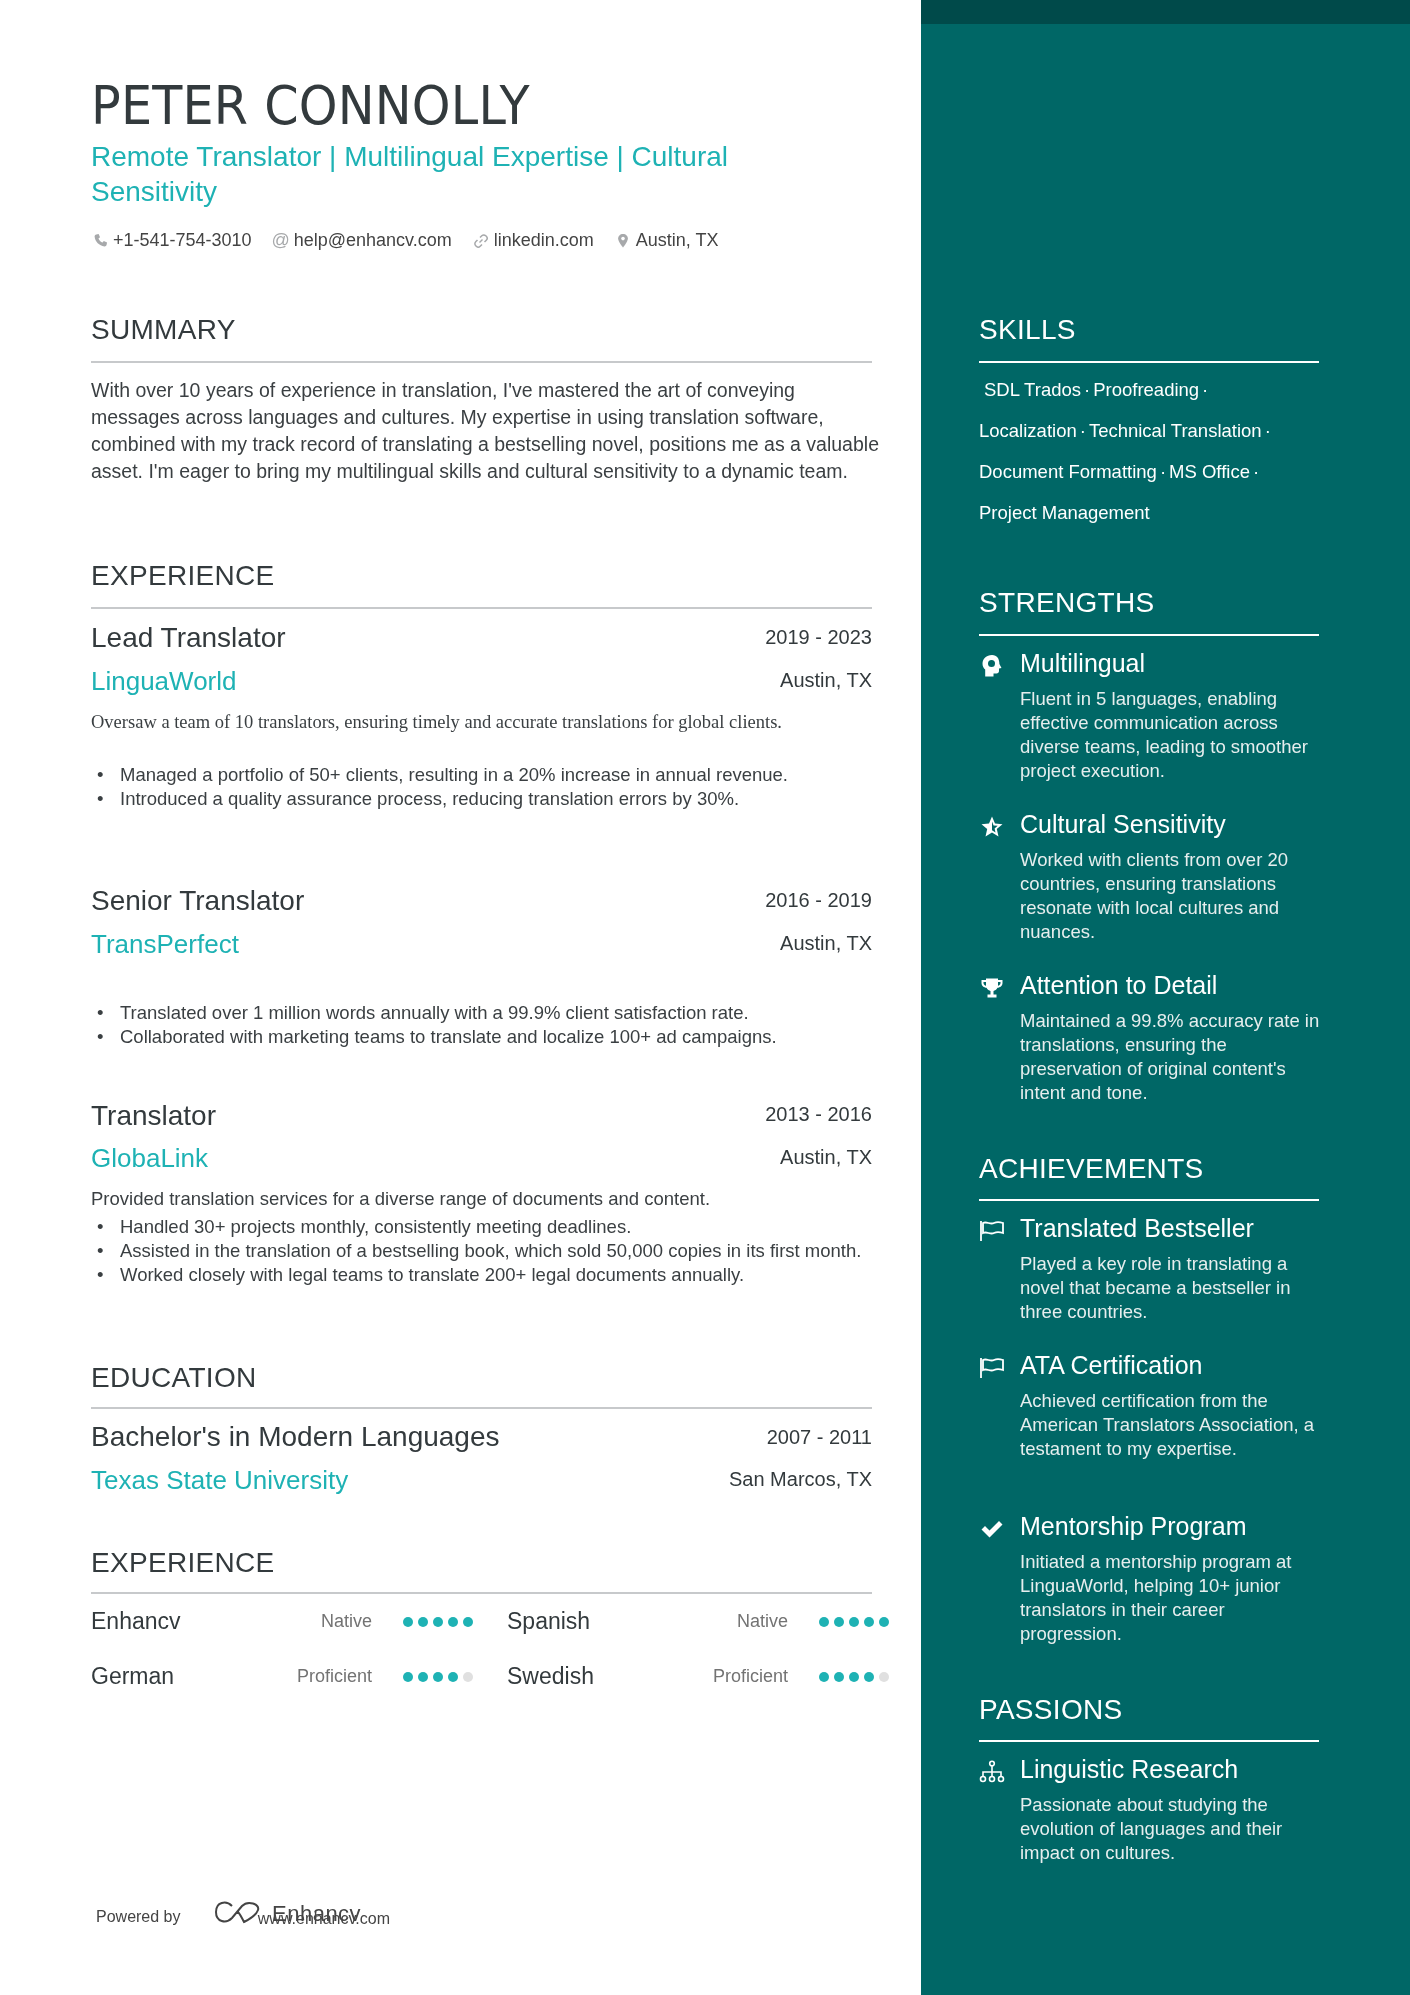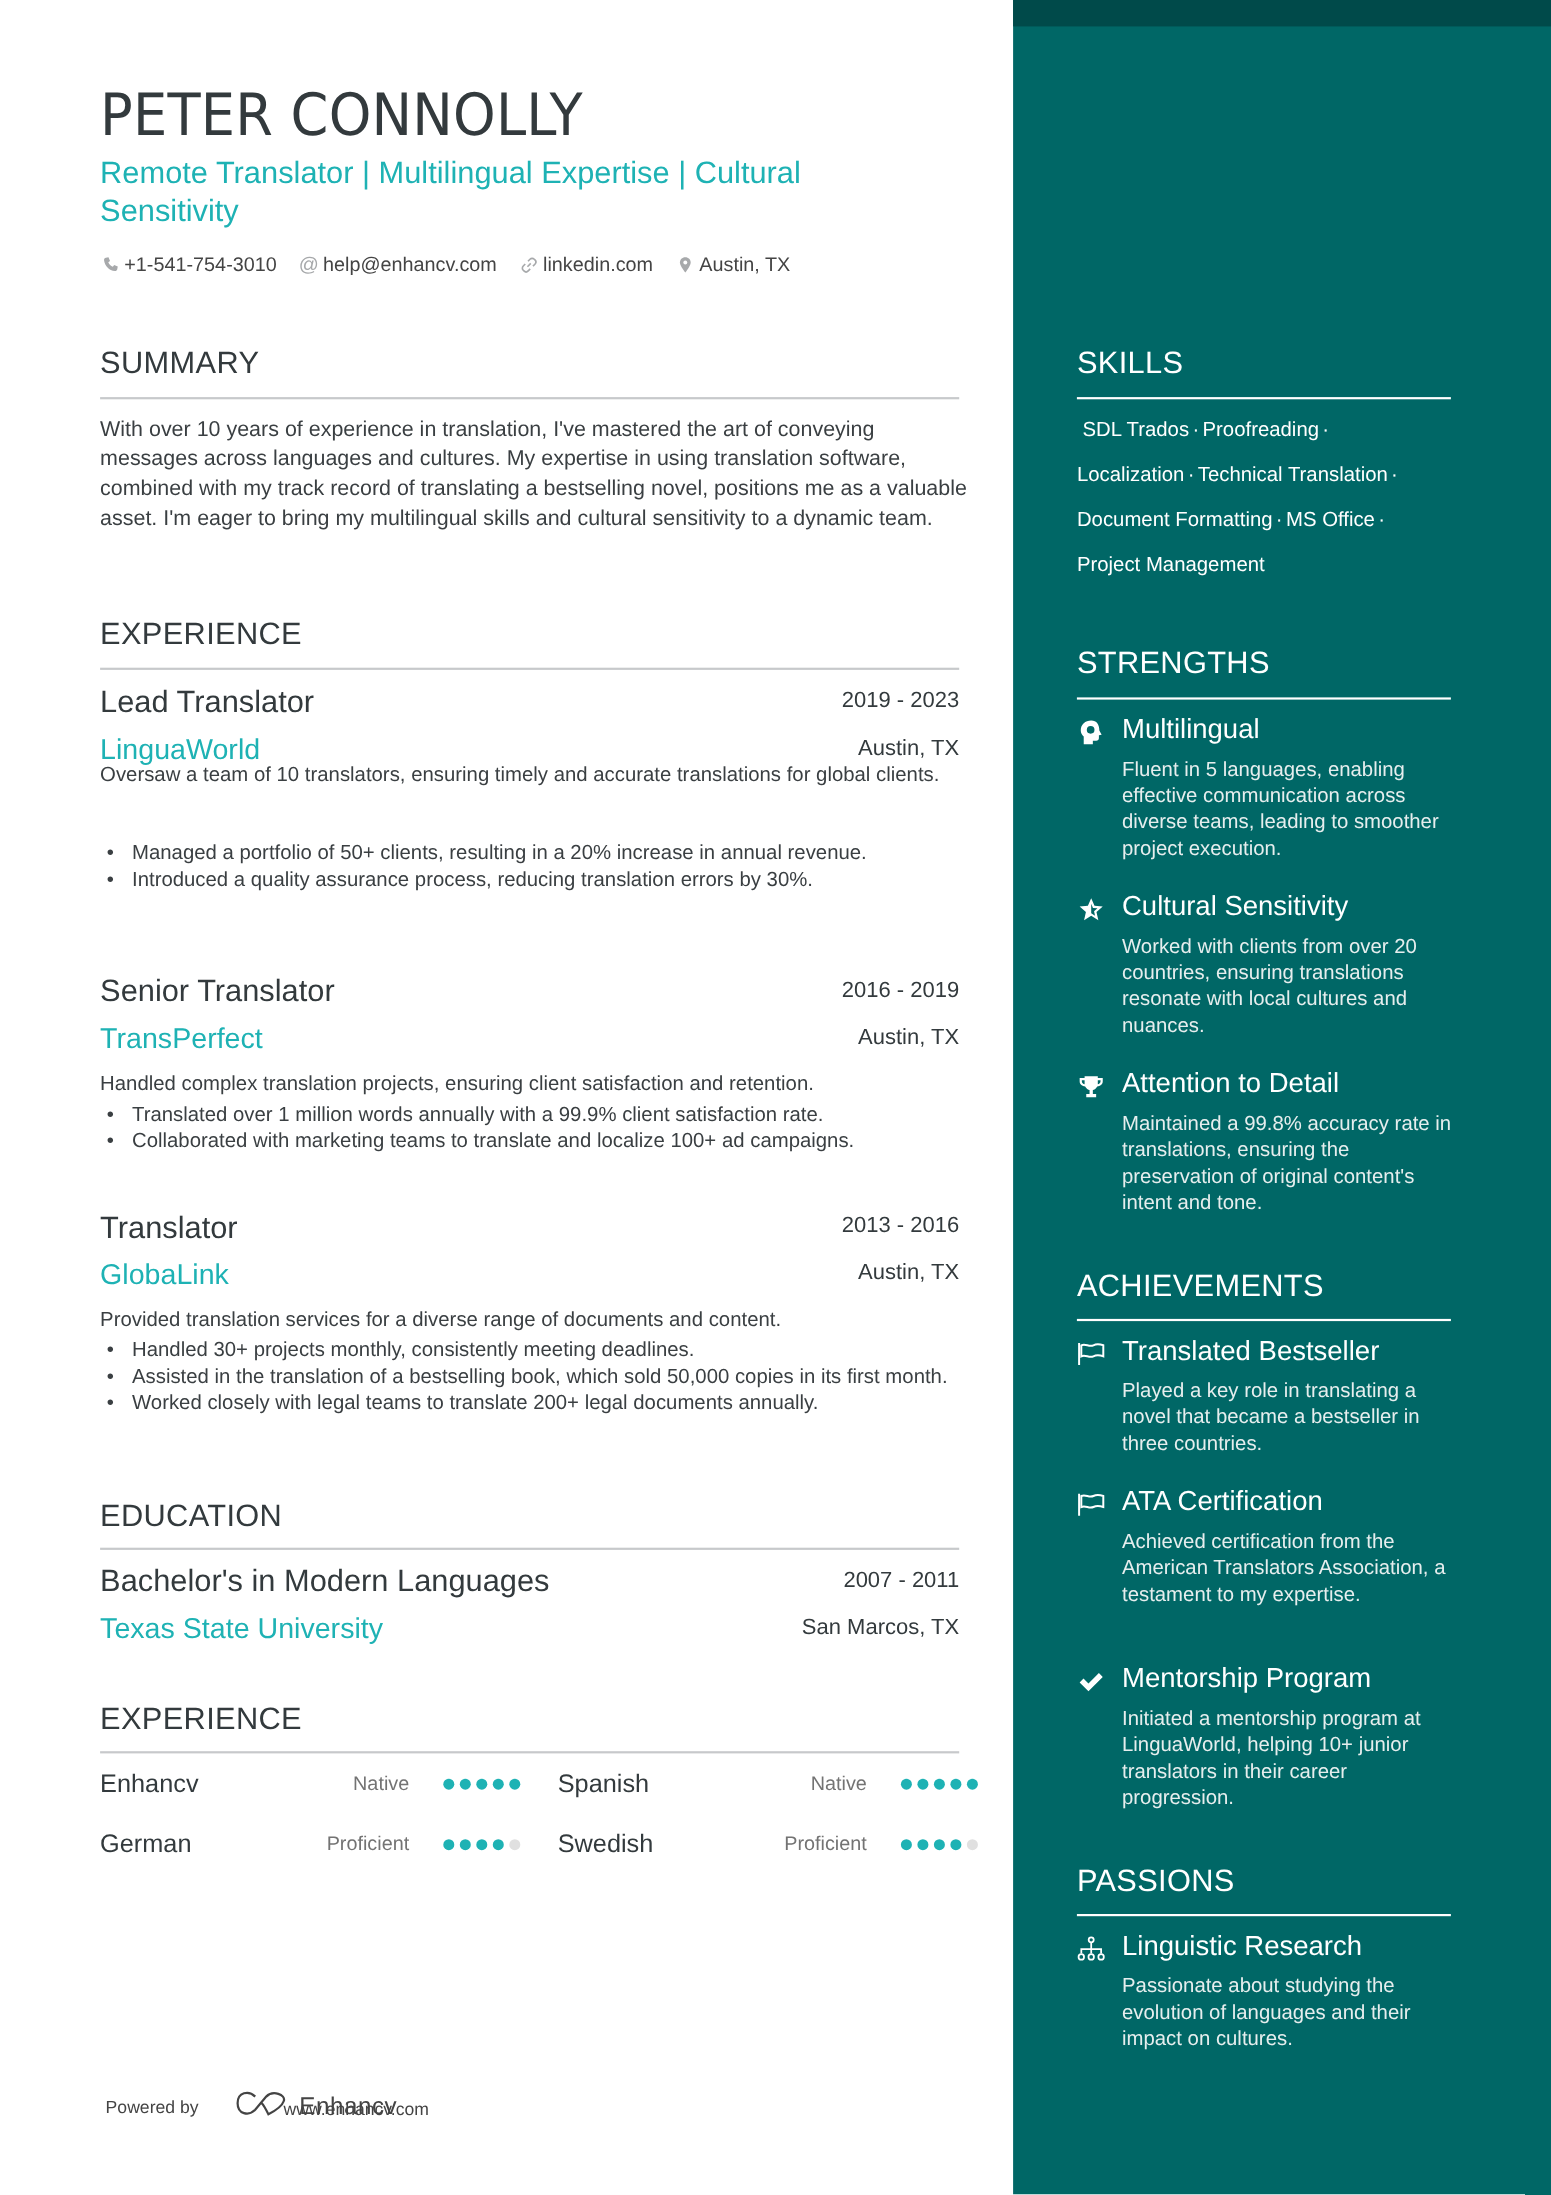--- a/index.html
+++ b/index.html
@@ -100,31 +100,30 @@
   <div class="sec-line" style="top:361px;"></div>
   <div class="para" style="top:377px;">With over 10 years of experience in translation, I've mastered the art of conveying messages across languages and cultures. My expertise in using translation software, combined with my track record of translating a bestselling novel, positions me as a valuable asset. I'm eager to bring my multilingual skills and cultural sensitivity to a dynamic team.</div>
 
   <div class="sec-title" style="top:560px;">EXPERIENCE</div>
   <div class="sec-line" style="top:607px;"></div>
 
   <div class="job-title" style="top:622px;">Lead Translator</div>
   <div class="job-date" style="top:626px;">2019 - 2023</div>
   <div class="job-company" style="top:666px;">LinguaWorld</div>
   <div class="job-loc" style="top:669px;">Austin, TX</div>
-  <div class="job-desc" style="top:692px;">Oversaw a team of 10 translators, ensuring timely and accurate translations for global clients.</div>
+  <div class="job-desc" style="top:710px;font-family:Liberation Serif, serif;">Oversaw a team of 10 translators, ensuring timely and accurate translations for global clients.</div>
   <ul class="bullets" style="top:763px;">
     <li>Managed a portfolio of 50+ clients, resulting in a 20% increase in annual revenue.</li>
     <li>Introduced a quality assurance process, reducing translation errors by 30%.</li>
   </ul>
 
   <div class="job-title" style="top:885px;">Senior Translator</div>
   <div class="job-date" style="top:889px;">2016 - 2019</div>
   <div class="job-company" style="top:929px;">TransPerfect</div>
   <div class="job-loc" style="top:932px;">Austin, TX</div>
-  <div class="job-desc" style="top:973px;">Handled complex translation projects, ensuring client satisfaction and retention.</div>
   <ul class="bullets" style="top:1001px;">
     <li>Translated over 1 million words annually with a 99.9% client satisfaction rate.</li>
     <li>Collaborated with marketing teams to translate and localize 100+ ad campaigns.</li>
   </ul>
 
   <div class="job-title" style="top:1100px;">Translator</div>
   <div class="job-date" style="top:1103px;">2013 - 2016</div>
   <div class="job-company" style="top:1143px;">GlobaLink</div>
   <div class="job-loc" style="top:1146px;">Austin, TX</div>
   <div class="job-desc" style="top:1187px;">Provided translation services for a diverse range of documents and content.</div>

